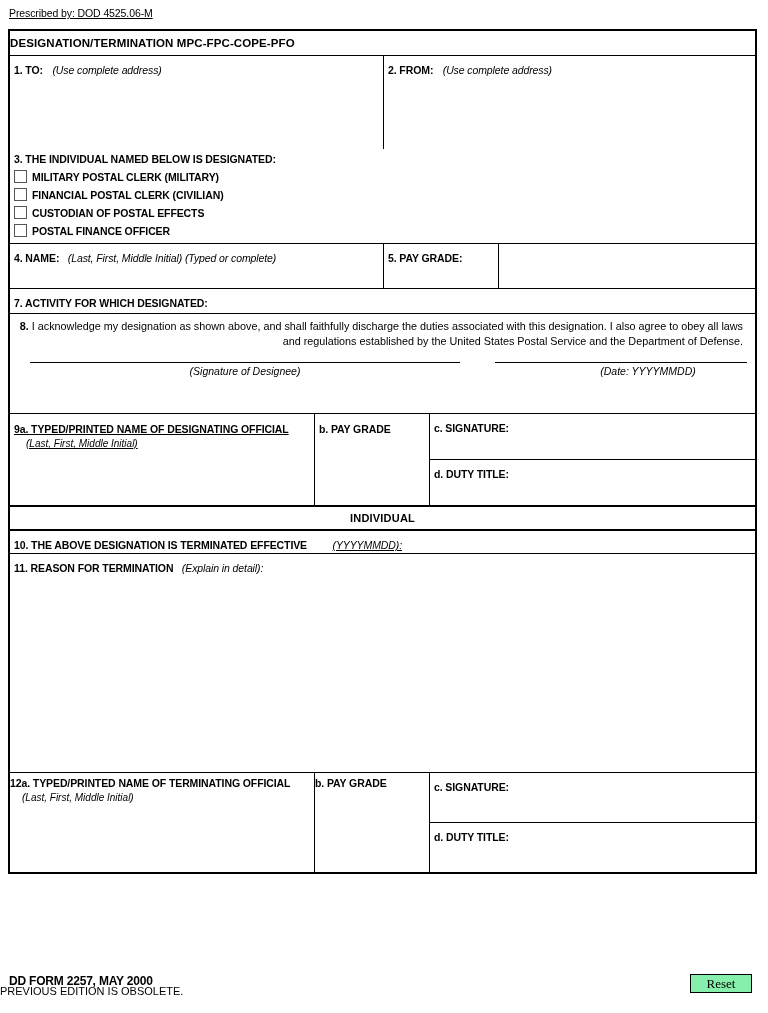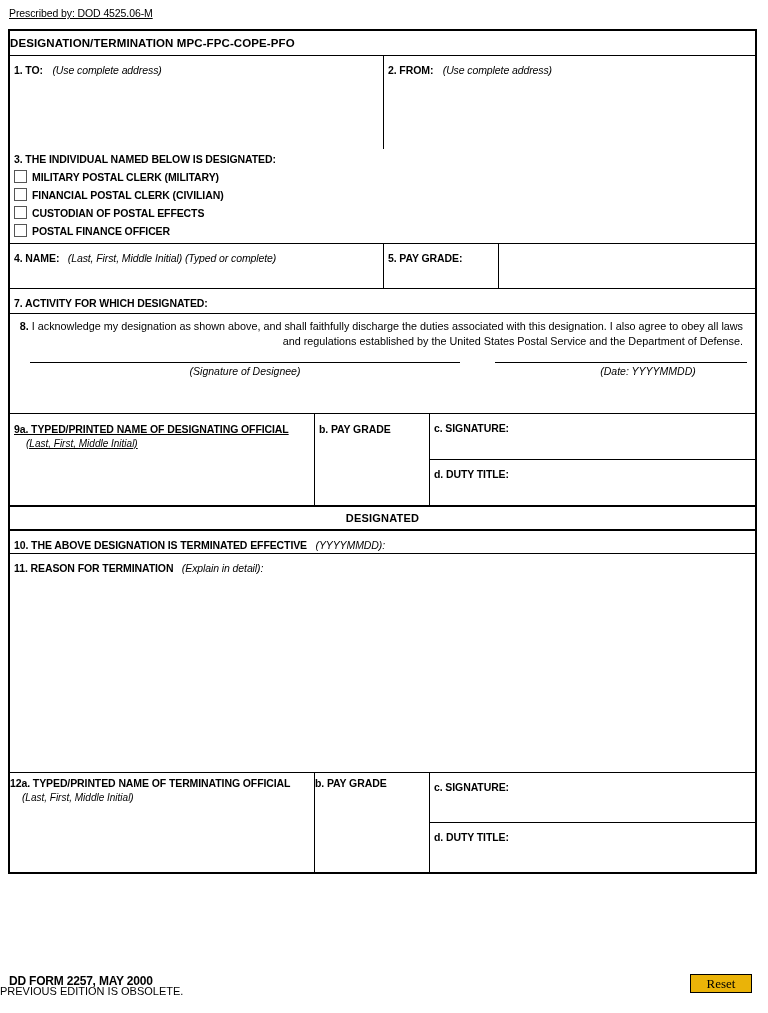--- a/index.html
+++ b/index.html
@@ -142,21 +142,21 @@
     text-align: left;
     font-size: 11px;
   }
   .reset-btn {
     position: absolute;
     left: 690px;
     top: 974px;
     width: 62px;
     height: 19px;
     border: 1px solid #000;
-    background: #eab308;
+    background: #86efac;
     font-family: "Liberation Serif", serif;
     font-size: 13px;
     text-align: center;
     line-height: 17px;
     box-sizing: border-box;
     padding: 0;
     color: #000;
   }
 </style>
 </head>
@@ -239,26 +239,26 @@
     <div class="cell stack" style="width:325px;">
       <div class="sig-half bb pad">
         <span class="lbl">c. SIGNATURE:</span>
       </div>
       <div class="sig-half pad">
         <span class="lbl">d. DUTY TITLE:</span>
       </div>
     </div>
   </div>
 
-  <div class="section-bar">DESIGNATED</div>
+  <div class="section-bar">INDIVIDUAL</div>
 
   <div class="row">
     <div class="cell item10 pad" style="width:745px;">
       <span class="lbl">10. THE ABOVE DESIGNATION IS TERMINATED EFFECTIVE</span>
-      <span class="lbl ital" style="margin-left:4px;">(YYYYMMDD):</span>
+      <span class="lbl ital" style="margin-left:21px;text-decoration:underline;">(YYYYMMDD):</span>
     </div>
   </div>
 
   <div class="row bt">
     <div class="cell item11 pad" style="width:745px;">
       <span class="lbl">11. REASON FOR TERMINATION</span>
       <span class="lbl ital" style="margin-left:4px;">(Explain in detail):</span>
     </div>
   </div>
 

